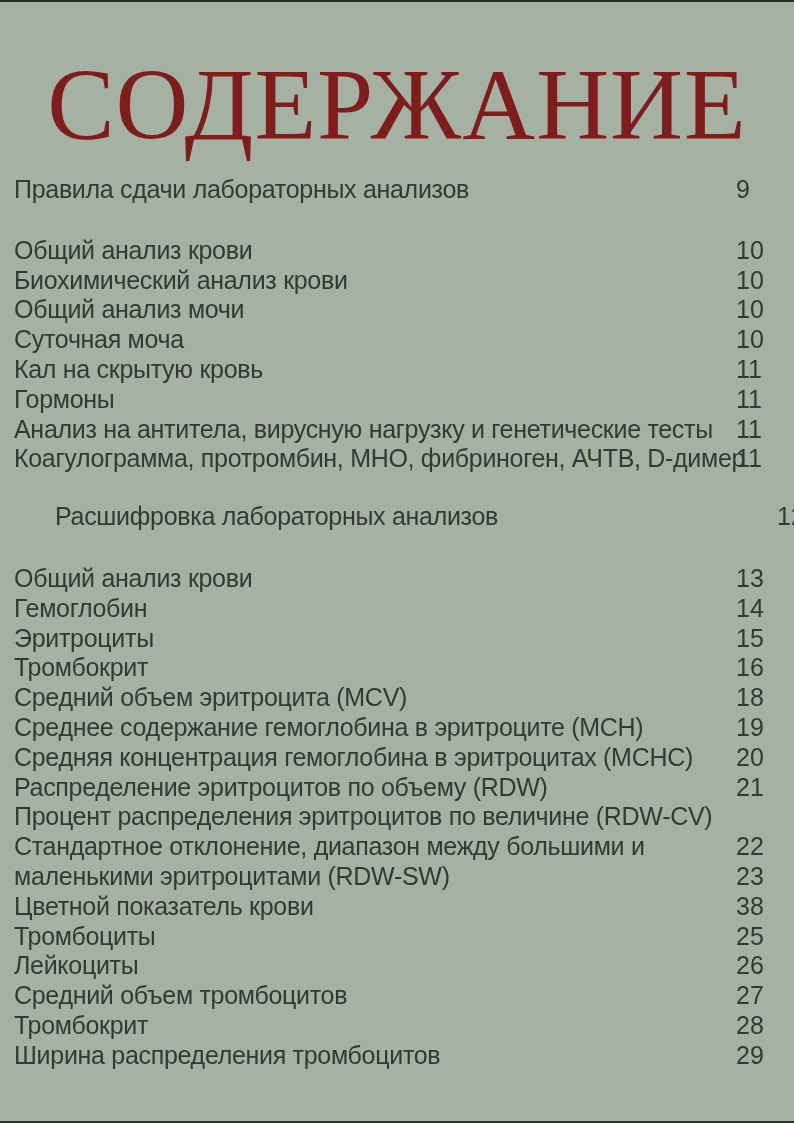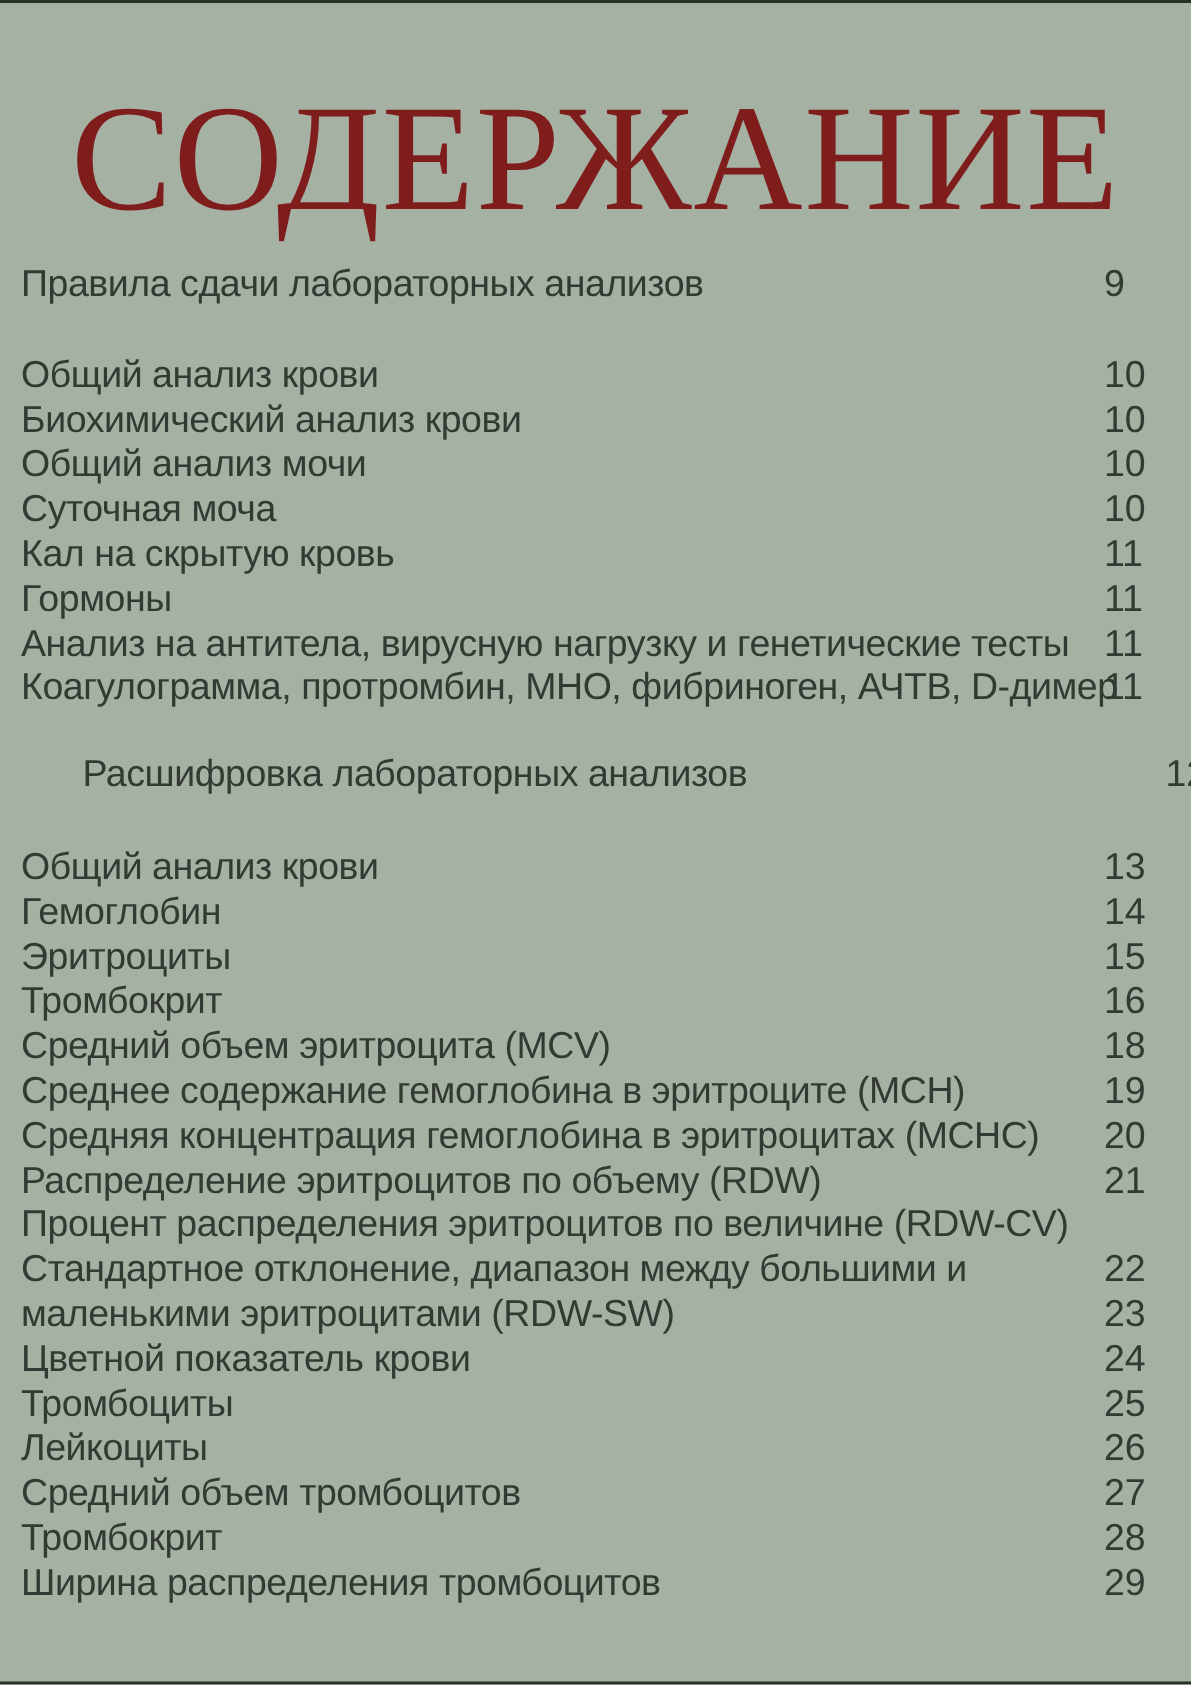--- a/index.html
+++ b/index.html
@@ -165,21 +165,21 @@
       <div class="row">
         <span class="label">Стандартное отклонение, диапазон между большими и</span>
         <span class="num">22</span>
       </div>
       <div class="row">
         <span class="label">маленькими эритроцитами (RDW-SW)</span>
         <span class="num">23</span>
       </div>
       <div class="row">
         <span class="label">Цветной показатель крови</span>
-        <span class="num">24</span>
+        <span class="num">38</span>
       </div>
       <div class="row">
         <span class="label">Тромбоциты</span>
         <span class="num">25</span>
       </div>
       <div class="row">
         <span class="label">Лейкоциты</span>
         <span class="num">26</span>
       </div>
       <div class="row">

